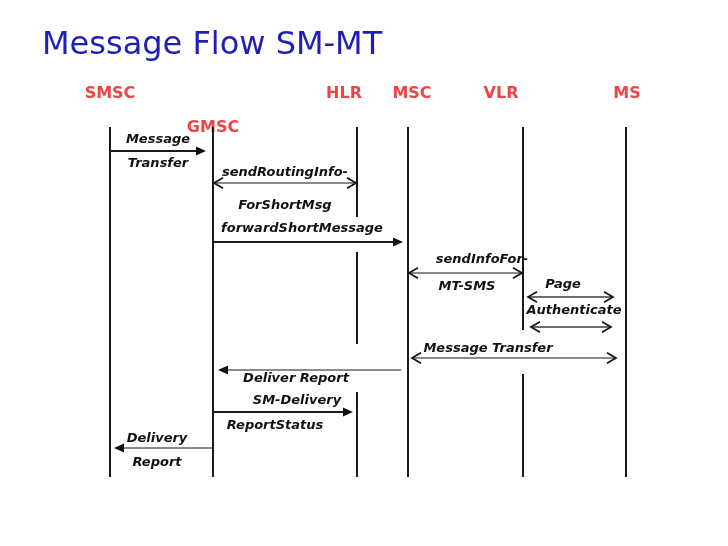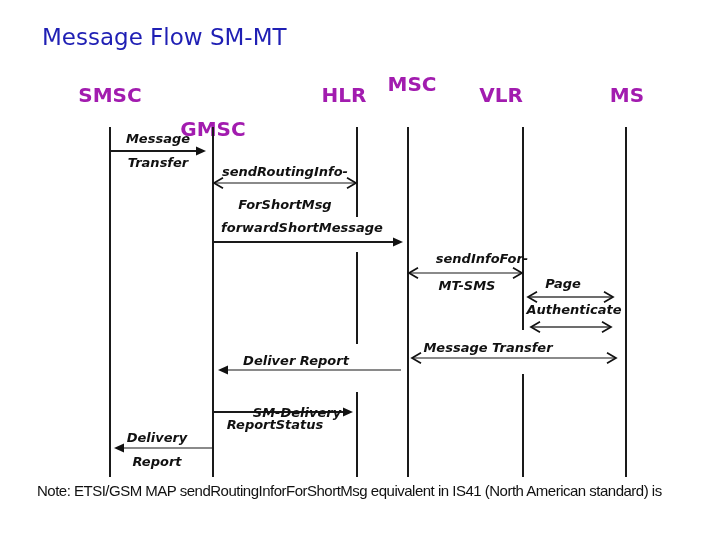--- a/index.html
+++ b/index.html
@@ -2,25 +2,25 @@
 <html><head>
 <meta charset="utf-8">
 <style>
   html,body{margin:0;padding:0;background:#fff;}
   #slide{
     position:relative;width:728px;height:546px;background:#ffffff;
     font-family:"DejaVu Sans",sans-serif;overflow:hidden;
   }
   .page-title{
     position:absolute;left:42px;top:24px;
-    font-size:23px;font-weight:400;letter-spacing:0px;white-space:nowrap;
+    font-size:32px;font-weight:400;letter-spacing:0px;white-space:nowrap;
   }
   .entity-label{
     position:absolute;transform:translateX(-50%);
-    font-size:20px;font-weight:700;color:#a21caf;white-space:nowrap;
+    font-size:16px;font-weight:700;color:#ef4444;white-space:nowrap;
   }
   .lifeline{position:absolute;width:2px;}
   .arrow-label{
     position:absolute;transform:translateX(-50%);
     font-size:13px;font-weight:700;color:#111;white-space:nowrap;line-height:15px;font-style:italic;
   }
   .arrow-svg{position:absolute;}
   .note{
     position:absolute;left:37px;top:479px;
     font-family:"Liberation Sans",sans-serif;font-size:15px;letter-spacing:-0.5px;
@@ -34,21 +34,21 @@
   <div class="page-title" style="color: rgb(31, 31, 180);">Message Flow SM-MT</div>
   <div id="diagram">
       <div class="entity-label" style="left: 110px; top: 83px;">SMSC</div>
       <div class="lifeline" style="left: 109px; top: 127px; height: 350px; background: rgb(26, 26, 26);"></div>
       <div class="entity-label" style="left: 213px; top: 83px; margin-top: 34px;">GMSC</div>
       <div class="lifeline" style="left: 212px; top: 127px; height: 350px; background: rgb(26, 26, 26);"></div>
       <div class="entity-label" style="left: 344px; top: 83px;">HLR</div>
       <div class="lifeline" style="left: 356px; top: 127px; height: 90px; background: rgb(26, 26, 26);"></div>
       <div class="lifeline" style="left: 356px; top: 252px; height: 92px; background: rgb(26, 26, 26);"></div>
       <div class="lifeline" style="left: 356px; top: 392px; height: 85px; background: rgb(26, 26, 26);"></div>
-      <div class="entity-label" style="left: 412px; top: 72px;">MSC</div>
+      <div class="entity-label" style="left: 412px; top: 83px;">MSC</div>
       <div class="lifeline" style="left: 407px; top: 127px; height: 350px; background: rgb(26, 26, 26);"></div>
       <div class="entity-label" style="left: 501px; top: 83px;">VLR</div>
       <div class="lifeline" style="left: 522px; top: 127px; height: 203px; background: rgb(26, 26, 26);"></div>
       <div class="lifeline" style="left: 522px; top: 374px; height: 103px; background: rgb(26, 26, 26);"></div>
       <div class="entity-label" style="left: 627px; top: 83px;">MS</div>
       <div class="lifeline" style="left: 625px; top: 127px; height: 350px; background: rgb(26, 26, 26);"></div>
       <svg width="101" height="16" class="arrow-svg" style="left: 108px; top: 143px;">
         <line x1="3" y1="8" x2="92" y2="8" stroke="#1a1a1a" stroke-width="2"></line>
         <polygon points="98,8 88,3.5 88,12.5" fill="#111111"></polygon>
       </svg>
@@ -88,30 +88,29 @@
       <svg width="210" height="16" class="arrow-svg" style="left: 409px; top: 350px;">
         <line x1="3" y1="8" x2="207" y2="8" stroke="#8a8a8a" stroke-width="2"></line>
         <polyline points="12,2.8 3,8 12,13.2" fill="none" stroke="#111111" stroke-width="1.7"></polyline>
         <polyline points="198,2.8 207,8 198,13.2" fill="none" stroke="#111111" stroke-width="1.7"></polyline>
       </svg>
       <div class="arrow-label" style="left: 488px; top: 340px;">Message Transfer</div>
       <svg width="189" height="16" class="arrow-svg" style="left: 215px; top: 362px;">
         <line x1="9" y1="8" x2="186" y2="8" stroke="#8a8a8a" stroke-width="2"></line>
         <polygon points="3,8 13,3.5 13,12.5" fill="#111111"></polygon>
       </svg>
-      <div class="arrow-label" style="left: 296px; top: 353px;">Deliver Report</div>
+      <div class="arrow-label" style="left: 296px; top: 370px;">Deliver Report</div>
       <svg width="145" height="16" class="arrow-svg" style="left: 211px; top: 404px;">
         <line x1="3" y1="8" x2="136" y2="8" stroke="#1a1a1a" stroke-width="2"></line>
         <polygon points="142,8 132,3.5 132,12.5" fill="#111111"></polygon>
       </svg>
-      <div class="arrow-label" style="left: 297px; top: 405px;">SM-Delivery</div>
+      <div class="arrow-label" style="left: 297px; top: 392px;">SM-Delivery</div>
       <div class="arrow-label" style="left: 275px; top: 417px;">ReportStatus</div>
       <svg width="104" height="16" class="arrow-svg" style="left: 111px; top: 440px;">
         <line x1="9" y1="8" x2="101" y2="8" stroke="#8a8a8a" stroke-width="2"></line>
         <polygon points="3,8 13,3.5 13,12.5" fill="#111111"></polygon>
       </svg>
       <div class="arrow-label" style="left: 157px; top: 430px;">Delivery</div>
       <div class="arrow-label" style="left: 157px; top: 454px;">Report</div>
     </div>
   <div class="note">
-    <div>Note: ETSI/GSM MAP sendRoutingInforForShortMsg equivalent in  IS41 (North American standard) is</div>
   </div>
 </div>
 
 </body></html>

